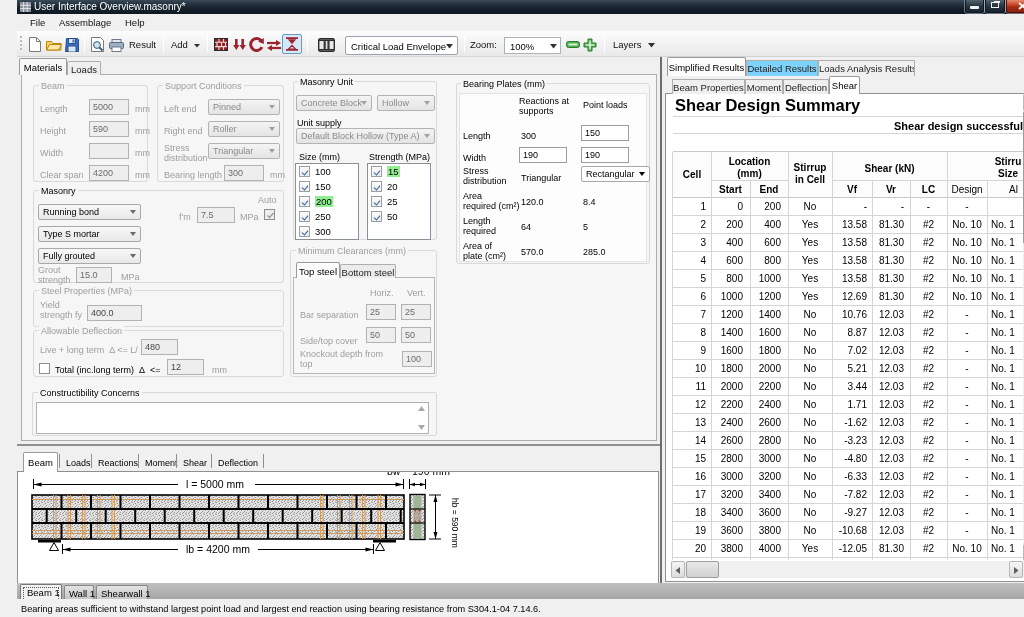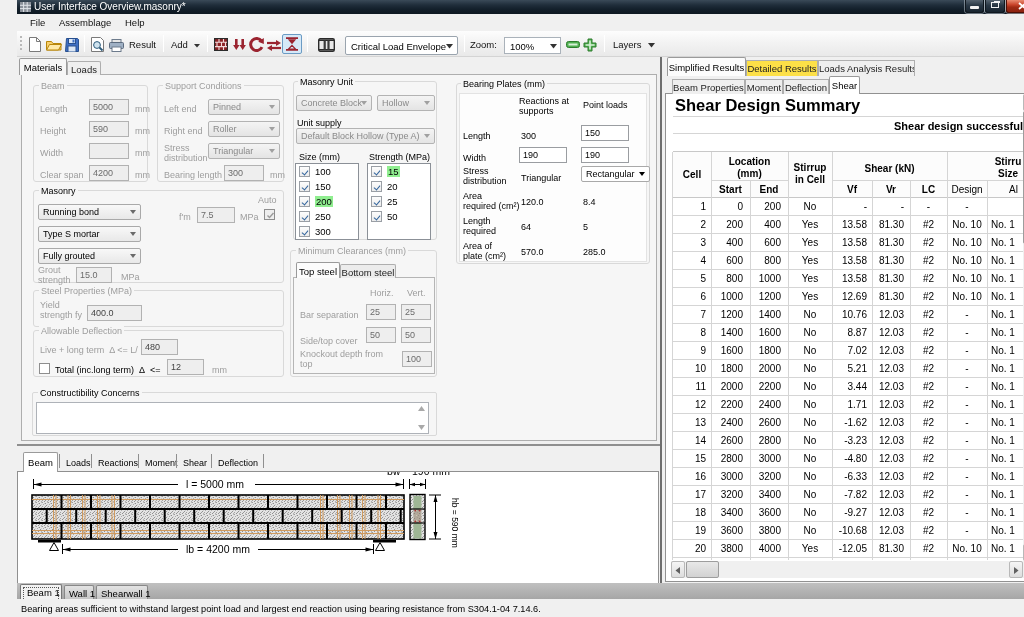--- a/index.html
+++ b/index.html
@@ -337,21 +337,21 @@
     <span class="lab" style="left:6px;top:167px">plate (cm²)</span>
     <span class="lab" style="left:64px;top:163px">570.0</span>
     <span class="lab" style="left:126px;top:163px">285.0</span>
   </div>
 </div>
 <div id="rightpanel" style="position:absolute;left:648px;top:57px;width:376px;height:526px">
 
   <div class="abs" style="left:0px;top:36px;width:372px;height:489px;background:#fff;border:1px solid #919191"></div>
 
   <div class="tab-act" style="left:2px;top:0px;width:79px;height:19px;background:#fcfcfc"><span style="position:relative;top:4px">Simplified Results</span></div>
-  <div class="tab-in" style="left:81px;top:3px;width:72px;height:16px;border:1px solid #aeaeae;border-bottom:none;background:#fde047"><span style="position:relative;top:2px">Detailed Results</span></div>
+  <div class="tab-in" style="left:81px;top:3px;width:72px;height:16px;border:1px solid #aeaeae;border-bottom:none;background:#7dd3fc"><span style="position:relative;top:2px">Detailed Results</span></div>
   <div class="tab-in" style="left:153px;top:3px;width:97px;height:16px;border:1px solid #aeaeae;border-bottom:none;background:#efefef"><span style="position:relative;top:2px">Loads Analysis Results</span></div>
 
   <div class="tab-in" style="left:7px;top:22px;width:73px;height:15px;border:1px solid #aeaeae;border-bottom:none;background:#efefef"><span style="position:relative;top:2px">Beam Properties</span></div>
   <div class="tab-in" style="left:80px;top:22px;width:38px;height:15px;border:1px solid #aeaeae;border-bottom:none;background:#efefef"><span style="position:relative;top:2px">Moment</span></div>
   <div class="tab-in" style="left:118px;top:22px;width:46px;height:15px;border:1px solid #aeaeae;border-bottom:none;background:#efefef"><span style="position:relative;top:2px">Deflection</span></div>
   <div class="tab-act" style="left:164px;top:19px;width:31px;height:18px;background:#fff"><span style="position:relative;top:3px">Shear</span></div>
   <div id="rcontent" style="position:absolute;left:1px;top:37px;width:370px;height:487px;overflow:hidden;background:#fff">
     <div class="abs hb" style="left:9px;top:2px;font-size:16.5px;white-space:nowrap">Shear Design Summary</div>
     <div class="hl" style="left:7px;top:22px;width:351px"></div>
     <div class="abs hb" style="left:0px;top:26px;width:357px;text-align:right;font-size:11px;white-space:nowrap">Shear design successful</div>

